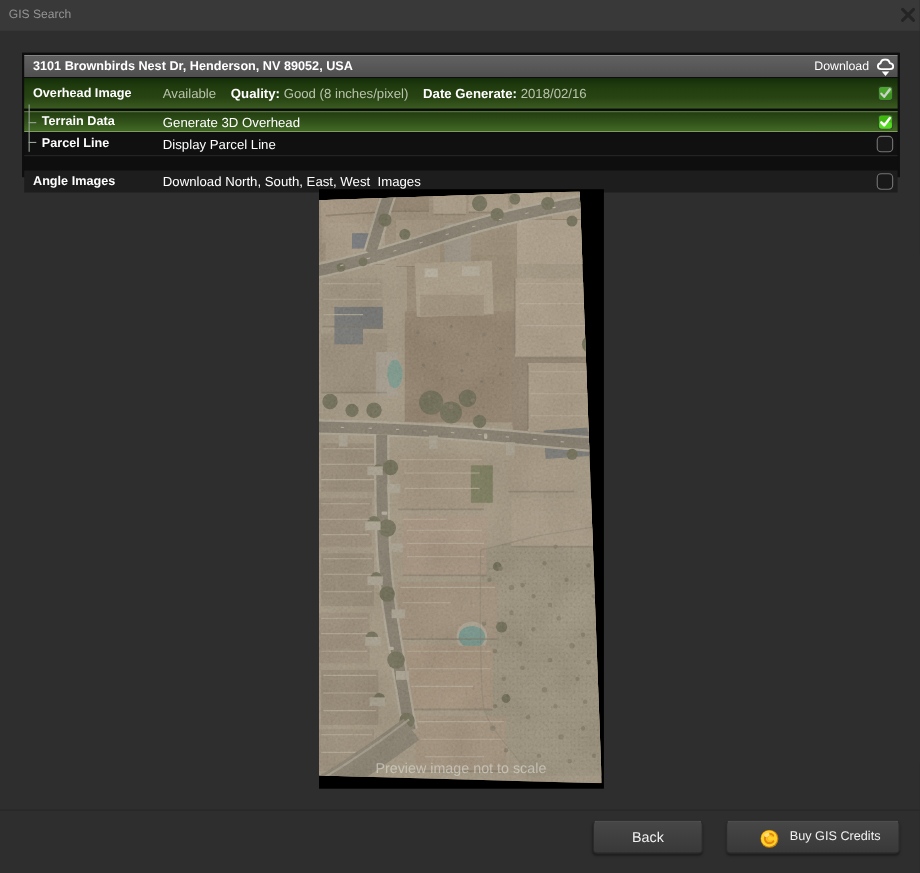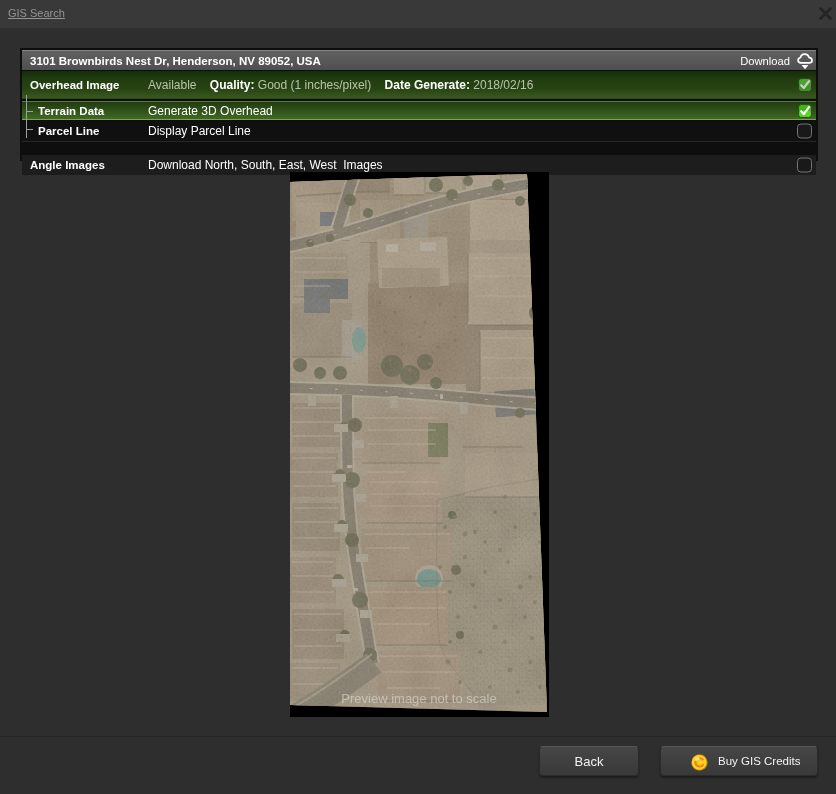--- a/index.html
+++ b/index.html
@@ -1,19 +1,19 @@
 <!DOCTYPE html>
 <html><head>
 <meta charset="utf-8">
 <style>
   * { margin:0; padding:0; box-sizing:border-box; }
   html,body { width:836px; height:794px; background:#2e2e2e; overflow:hidden;
     font-family:"Liberation Sans", sans-serif; }
   #titlebar { position:absolute; left:0; top:0; width:836px; height:28px; background:#393939; }
-  #titlebar .t { position:absolute; left:8px; top:7px; font-size:11px; color:#949494;text-decoration:underline; }
+  #titlebar .t { position:absolute; left:8px; top:7px; font-size:11px; color:#949494; }
   #closex { position:absolute; right:2px; top:4px; width:18px; height:18px; }
   #table { position:absolute; left:20px; top:48px; width:798px; height:113px;
     background:#0e0e0e; border:2px solid #0e0e0e; }
   .row { position:absolute; left:0; width:794px; color:#fff; font-size:12px; }
   #hrow { top:0; height:20px; font-size:11.2px; background:linear-gradient(180deg,#616161,#4f4f4f);
     border-top:1px solid #858585; }
   #r1 { top:21px; height:29px;
     background:linear-gradient(180deg,#142e09 0%,#213c0e 28%,#284413 65%,#3a5a20 97%,#1d3010 100%);
     border-bottom:1px solid #0a0a0a; }
   #r2 { top:51px; height:19px;
@@ -53,21 +53,21 @@
   <div class="row" id="hrow">
     <div class="c1">3101 Brownbirds Nest Dr, Henderson, NV 89052, USA</div>
     <div style="position:absolute; right:26px; top:50%; transform:translateY(-50%);">Download</div>
     <svg style="position:absolute; right:3px; top:2px;" width="16" height="17" viewBox="0 0 16 17">
       <path d="M4,9.8 C2.4,9.8 1.1,8.7 1.1,7.2 C1.1,5.9 2.1,4.8 3.5,4.5 C3.9,2.5 5.6,1.1 7.7,1.1 C9.8,1.1 11.5,2.5 11.9,4.4 C13.7,4.6 15,5.9 15,7.4 C15,8.8 13.8,9.8 12.1,9.8 Z" fill="none" stroke="#fff" stroke-width="1.7" stroke-linejoin="round"></path>
       <path d="M8,16.2 L4.6,12 L11.4,12 Z" fill="#fff"></path>
     </svg>
   </div>
   <div class="row" id="r1">
     <div class="c1">Overhead Image</div>
-    <div class="c2 val">Available&nbsp;&nbsp;&nbsp; <b style="color:#fff">Quality:</b> <span>Good (1 inches/pixel)</span>&nbsp;&nbsp;&nbsp; <b style="color:#fff">Date Generate:</b> <span>2018/02/16</span></div>
+    <div class="c2 val">Available&nbsp;&nbsp;&nbsp; <b style="color:#fff">Quality:</b> <span>Good (8 inches/pixel)</span>&nbsp;&nbsp;&nbsp; <b style="color:#fff">Date Generate:</b> <span>2018/02/16</span></div>
     <svg class="chk" viewBox="0 0 14 14">
         <rect x="0.5" y="0.5" width="13" height="13" rx="3" fill="#3d9221" stroke="#333d2e"></rect>
         <rect x="1.2" y="1.2" width="11.6" height="6" rx="2.5" fill="#4aa52c"></rect>
         <path d="M3.2 7.2 L5.8 10 L11 3.2" fill="none" stroke="#ccd1c9" stroke-width="2.1" stroke-linecap="round" stroke-linejoin="round"></path>
       </svg>
   </div>
   <div class="row" id="r2">
     <div class="treev" style="left:4px; top:-7px; width:1px; height:27px;"></div>
     <div class="treev" style="left:4px; top:9px; width:7px; height:1px;"></div>
     <div class="c1i">Terrain Data</div>

